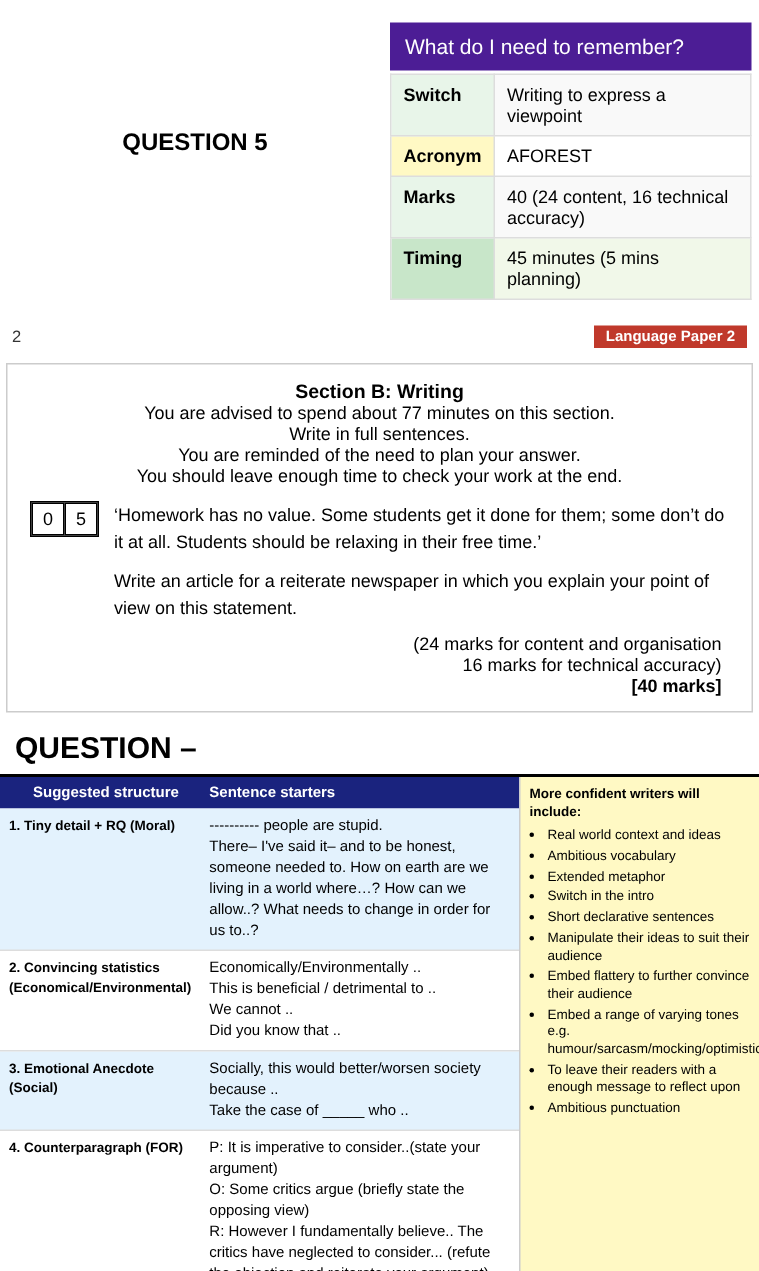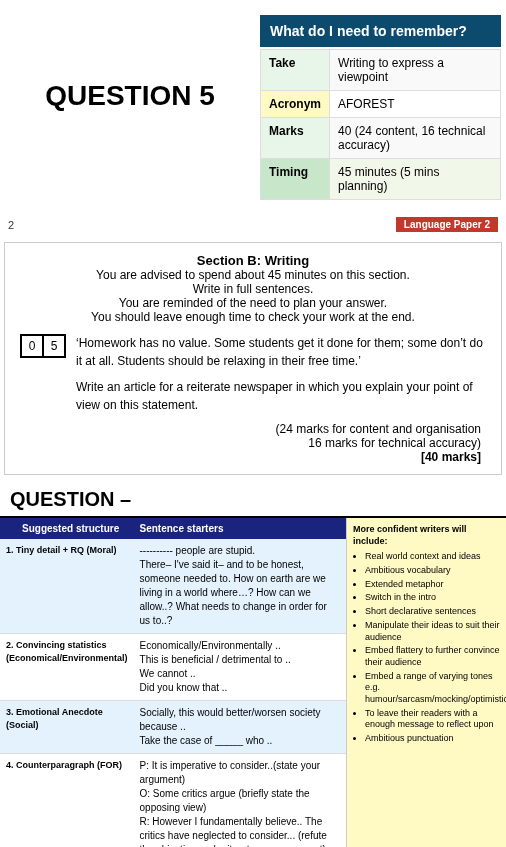--- a/index.html
+++ b/index.html
@@ -19,41 +19,41 @@
     }
     .slide-left {
       width: 260px;
       padding: 10px 15px;
       display: flex;
       flex-direction: column;
       align-items: center;
       justify-content: center;
     }
     .slide-left .question-title {
-      font-size: 28px;
+      font-size: 16px;
       font-weight: bold;
       text-align: center;
       margin-bottom: 24px;
       color: #000;
     }
     .slide-left .question-body {
       font-size: 17px;
       font-weight: bold;
       text-align: center;
       color: #000;
       line-height: 1.4;
     }
     .slide-right {
       flex: 1;
       padding: 5px 5px 5px 0;
     }
     .remember-box {
-      background: #0c4a6e;
+      background: #4c1d95;
       color: #fff;
-      font-weight: bold;
+      font-weight: normal;
       font-size: 14px;
       padding: 8px 10px;
       margin-bottom: 2px;
     }
     .remember-table {
       width: 100%;
       border-collapse: collapse;
     }
     .remember-table tr td {
       padding: 6px 8px;
@@ -226,21 +226,21 @@
 
 <div class="slide-top">
   <div class="slide-left">
     <div class="question-title">QUESTION 5</div>
   </div>
   <div class="slide-right">
     <div class="remember-box">What do I need to remember?</div>
     <table class="remember-table">
       <tbody id="remember-tbody">
           <tr>
-            <td>Take</td>
+            <td>Switch</td>
             <td>Writing to express a viewpoint</td>
           </tr>
           <tr>
             <td>Acronym</td>
             <td>AFOREST</td>
           </tr>
           <tr>
             <td>Marks</td>
             <td>40 (24 content, 16 technical accuracy)</td>
           </tr>
@@ -254,21 +254,21 @@
 </div>
 
 <div class="page-number-row">
   <span class="page-num">2</span>
   <span class="lang-paper-badge">Language Paper 2</span>
 </div>
 
 <div class="exam-section">
   <div class="section-b-header">
     <div class="section-title">Section B: Writing</div>
-    <div>You are advised to spend about 45 minutes on this section.</div>
+    <div>You are advised to spend about 77 minutes on this section.</div>
     <div>Write in full sentences.</div>
     <div>You are reminded of the need to plan your answer.</div>
     <div>You should leave enough time to check your work at the end.</div>
   </div>
   <div class="question-row">
     <div class="question-number-box">
       <span>0</span>
       <span>5</span>
     </div>
     <div class="question-text">

